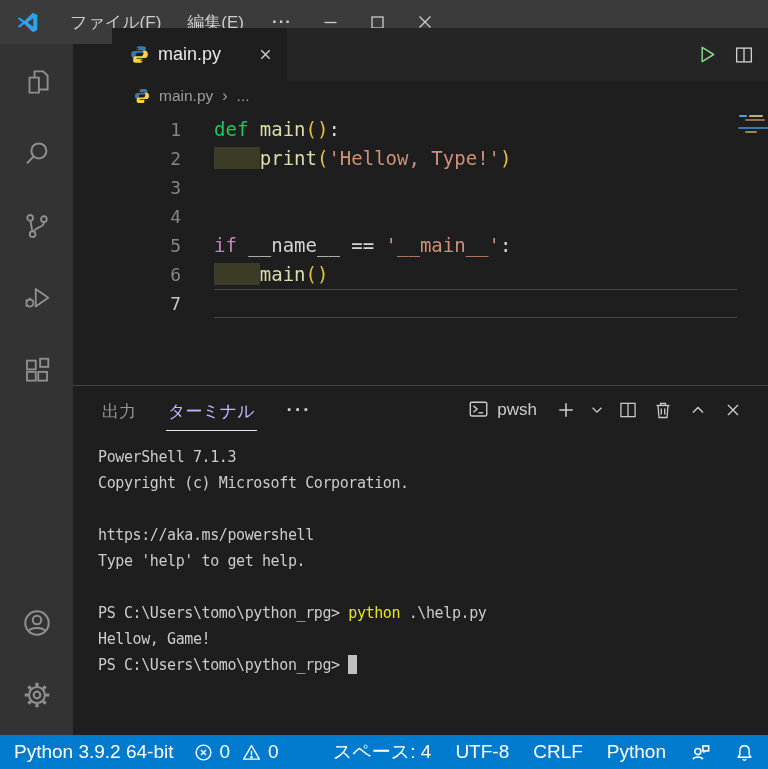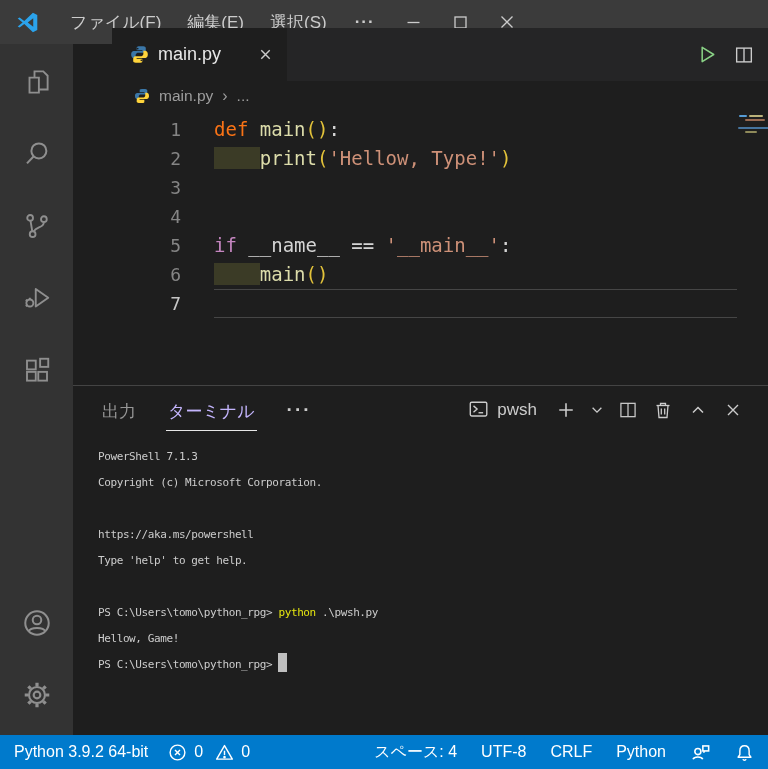--- a/index.html
+++ b/index.html
@@ -55,51 +55,48 @@
   .panel{position:absolute;left:73px;top:385px;width:695px;height:350px;background:#1E1E1E;
          border-top:1px solid #444444;box-sizing:border-box;}
   .panel-header{height:47px;display:flex;align-items:center;padding:0 22px 0 27px;}
   .panel-tab{margin-right:28px;font-size:17px;color:#969696;padding:11px 2px 7px;border-bottom:1px solid transparent;}
   .panel-tab.active{color:#c4b5fd;border-bottom-color:#E7E7E7;}
   .panel-more{color:#CCCCCC;font-size:19px;letter-spacing:2px;font-weight:bold;margin-left:2px;}
   .panel-actions{margin-left:auto;display:flex;align-items:center;gap:9px;}
   .pwsh{display:flex;align-items:center;gap:7px;color:#CCCCCC;font-size:17px;margin-right:7px;}
   .p-icon{display:flex;align-items:center;justify-content:center;width:26px;height:26px;}
 
-  .terminal{padding:11px 0 0 25px;font-family:"DejaVu Sans Mono",monospace;font-size:11px;
+  .terminal{padding:11px 0 0 25px;font-family:"DejaVu Sans Mono",monospace;font-size:15px;
             letter-spacing:-0.4px;line-height:26px;color:#CCCCCC;}
   .term-line{height:26px;white-space:pre;}
   .term-cursor{display:inline-block;width:9px;height:19px;background:#BFBFBF;vertical-align:-4px;}
 
   
   .statusbar{position:absolute;left:0;top:735px;width:768px;height:34px;background:#007ACC;
-             display:flex;align-items:center;color:#FFFFFF;font-size:16px;
+             display:flex;align-items:center;color:#FFFFFF;font-size:19px;
              padding:0 14px;box-sizing:border-box;}
   .sb-item{display:flex;align-items:center;gap:6px;margin-right:20px;white-space:nowrap;}
   .sb-problems{display:flex;align-items:center;gap:4px;margin-right:20px;}
   .sb-problems .num{margin:0 8px 0 3px;}
   .sb-right{margin-left:auto;display:flex;align-items:center;}
   .sb-right .sb-item{margin:0 0 0 24px;}
 </style>
 </head>
 <body>
 
 <div class="titlebar">
   <svg class="vscode-logo" viewBox="0 0 24 24">
     <path fill="#2BA3EC" d="M17.2 2.6 8.9 10.6 4.4 7.1 2.6 8.2l4.7 3.8-4.7 3.8 1.8 1.1 4.5-3.5 8.3 8 4.2-2.1V4.7l-4.2-2.1zm.3 5.2v8.4L12.2 12l5.3-4.2z"></path>
   </svg>
   <div class="menu-item">
     <span><span>ファイル(</span><u>F</u><span>)</span></span>
   </div>
   <div class="menu-item">
     <span><span>編集(</span><u>E</u><span>)</span></span>
   </div>
-  <div class="menu-item">
-    <span><span>選択(</span><u>S</u><span>)</span></span>
-  </div>
   <div class="menu-item menu-overflow">···</div>
   <div class="window-controls">
     <div class="win-btn">
       <svg width="15" height="15" viewBox="0 0 15 15">
           <line x1="1.5" y1="7.5" x2="13.5" y2="7.5" stroke="#CCCCCC" stroke-width="1.3"></line>
         </svg>
     </div>
     <div class="win-btn">
       <svg width="15" height="15" viewBox="0 0 15 15">
           <rect x="2" y="2" width="11" height="11" fill="none" stroke="#CCCCCC" stroke-width="1.3"></rect>
@@ -205,21 +202,21 @@
     </svg>
     <span>main.py</span>
     <span class="crumb-sep">›</span>
     <span>...</span>
   </div>
 
   <div class="code-area">
     <div id="code-lines">
         <div class="code-line">
           <span class="gutter">1</span>
-          <span class="code-content"><span style="color: #f97316;">def</span><span style="color: rgb(212, 212, 212);"> </span><span style="color: rgb(220, 220, 170);">main</span><span style="color: rgb(226, 194, 58);">()</span><span style="color: rgb(212, 212, 212);">:</span></span>
+          <span class="code-content"><span style="color: #22c55e;">def</span><span style="color: rgb(212, 212, 212);"> </span><span style="color: rgb(220, 220, 170);">main</span><span style="color: rgb(226, 194, 58);">()</span><span style="color: rgb(212, 212, 212);">:</span></span>
         </div>
         <div class="code-line">
           <span class="gutter">2</span>
           <span class="code-content"><span style="background-color: rgb(59, 59, 38);">    </span><span style="color: rgb(220, 220, 170);">print</span><span style="color: rgb(226, 194, 58);">(</span><span style="color: rgb(206, 145, 120);">'Hellow, Type!'</span><span style="color: rgb(226, 194, 58);">)</span></span>
         </div>
         <div class="code-line">
           <span class="gutter">3</span>
           <span class="code-content"></span>
         </div>
         <div class="code-line">
@@ -303,21 +300,21 @@
     </div>
   </div>
   <div class="terminal">
     <div id="terminal-lines">
         <div class="term-line"><span>PowerShell 7.1.3</span></div>
         <div class="term-line"><span>Copyright (c) Microsoft Corporation.</span></div>
         <div class="term-line"></div>
         <div class="term-line"><span>https://aka.ms/powershell</span></div>
         <div class="term-line"><span>Type 'help' to get help.</span></div>
         <div class="term-line"></div>
-        <div class="term-line"><span>PS C:\Users\tomo\python_rpg&gt; </span><span style="color: rgb(229, 229, 16);">python</span><span> .\pwsh.py</span></div>
+        <div class="term-line"><span>PS C:\Users\tomo\python_rpg&gt; </span><span style="color: rgb(229, 229, 16);">python</span><span> .\help.py</span></div>
         <div class="term-line"><span>Hellow, Game!</span></div>
         <div class="term-line"><span>PS C:\Users\tomo\python_rpg&gt; </span><span class="term-cursor"></span></div>
       </div>
   </div>
 </div>
 
 <div class="statusbar">
   <div class="sb-item">Python 3.9.2 64-bit</div>
   <div class="sb-problems">
     <svg width="19" height="19" viewBox="0 0 16 16" fill="none" stroke="#FFFFFF" stroke-width="1.2">

